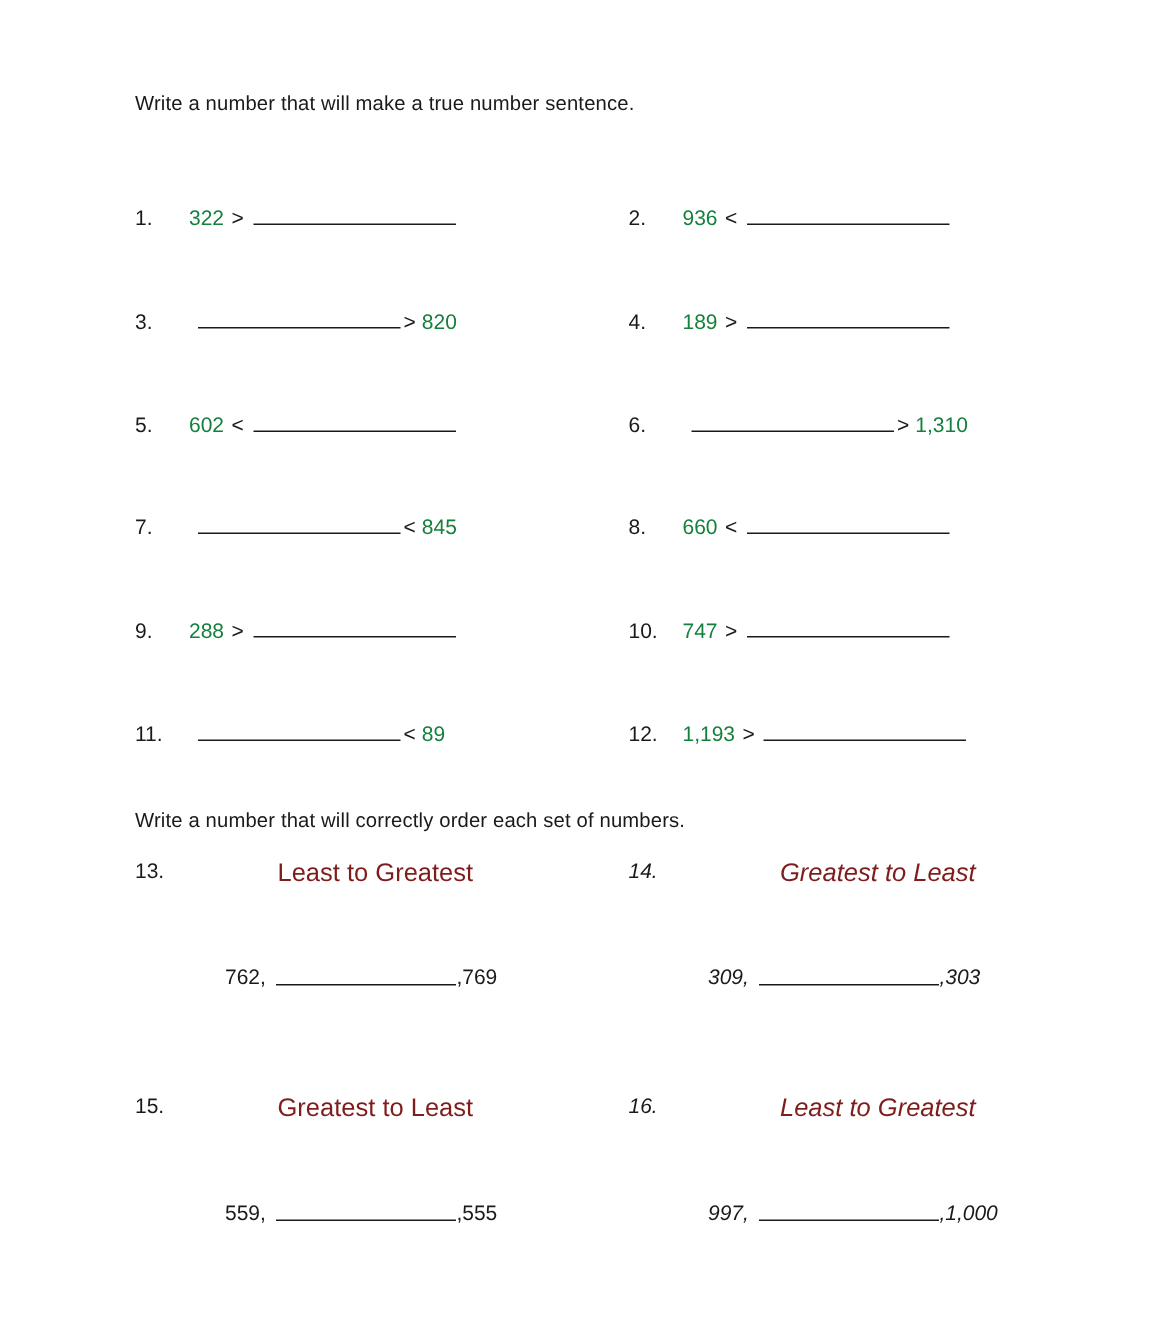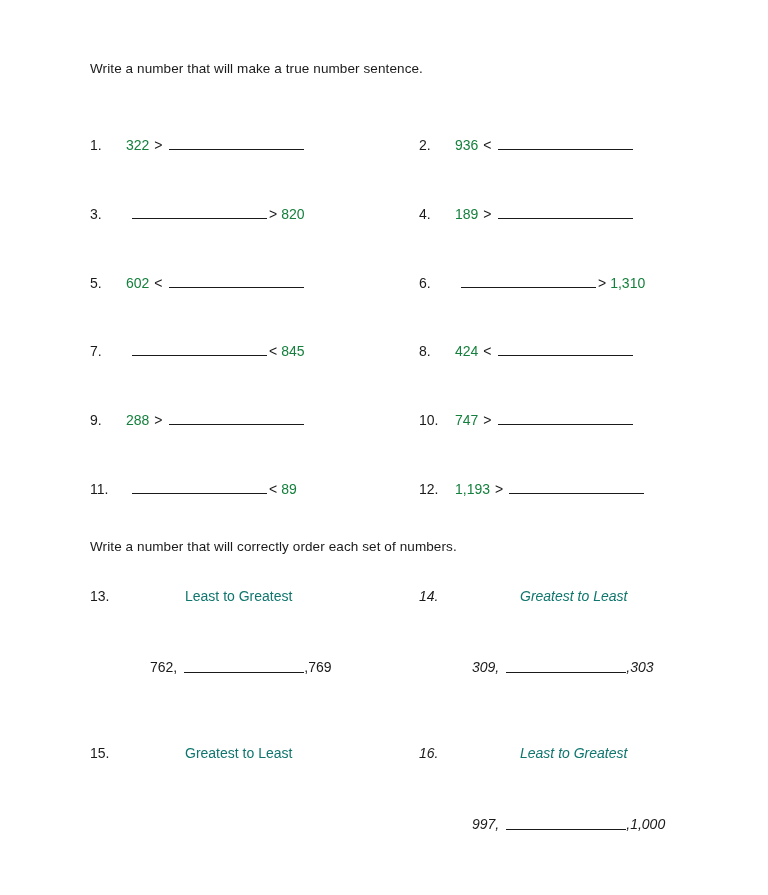--- a/index.html
+++ b/index.html
@@ -102,43 +102,43 @@
     left: 0;
     top: 572px;
     width: 768px;
   }
   .order-block {
     position: relative;
     height: 157px;
   }
   .order-item {
     position: absolute;
-    top: 16px;
+    top: 0;
     width: 330px;
   }
   .order-item.col-left  { left: 90px; }
   .order-item.col-right { left: 419px; font-style: italic; }
 
   .order-head {
     position: relative;
     height: 24px;
     white-space: nowrap;
     font-size: 14px;
   }
   .order-head .pnum {
     position: absolute;
     left: 0;
     top: 0;
   }
   .order-label {
     position: absolute;
     left: 95px;
     top: 0;
-    font-size: 14px;
-    color: #0f766e;
+    font-size: 17px;
+    color: #7f1d1d;
     white-space: nowrap;
   }
   .order-item.col-right .order-label { left: 101px; }
 
   .order-seq {
     position: absolute;
     left: 60px;
     top: 71px;
     display: flex;
     align-items: flex-start;
@@ -229,21 +229,21 @@
         <span class="pnum">7.</span>
         <span class="pbody">
           <span class="blank-line"></span>
           <span class="op">&lt;</span>
           <span class="operand">845</span>
         </span>
       </div>
       <div class="problem col-right trail-blank">
         <span class="pnum">8.</span>
         <span class="pbody">
-          <span class="operand">424</span>
+          <span class="operand">660</span>
           <span class="op">&lt;</span>
           <span class="blank-line"></span>
         </span>
       </div>
     </div>
 
     <div class="compare-row">
       <div class="problem col-left trail-blank">
         <span class="pnum">9.</span>
         <span class="pbody">
@@ -311,20 +311,25 @@
         </div>
       </div>
     </div>
 
     <div class="order-block">
       <div class="order-item col-left">
         <div class="order-head">
           <span class="pnum">15.</span>
           <span class="order-label">Greatest to Least</span>
         </div>
+        <div class="order-seq">
+          <span class="first">559,</span>
+          <span class="order-blank"></span>
+          <span class="last">,555</span>
+        </div>
       </div>
       <div class="order-item col-right">
         <div class="order-head">
           <span class="pnum">16.</span>
           <span class="order-label">Least to Greatest</span>
         </div>
         <div class="order-seq">
           <span class="first">997,</span>
           <span class="order-blank"></span>
           <span class="last">,1,000</span>

